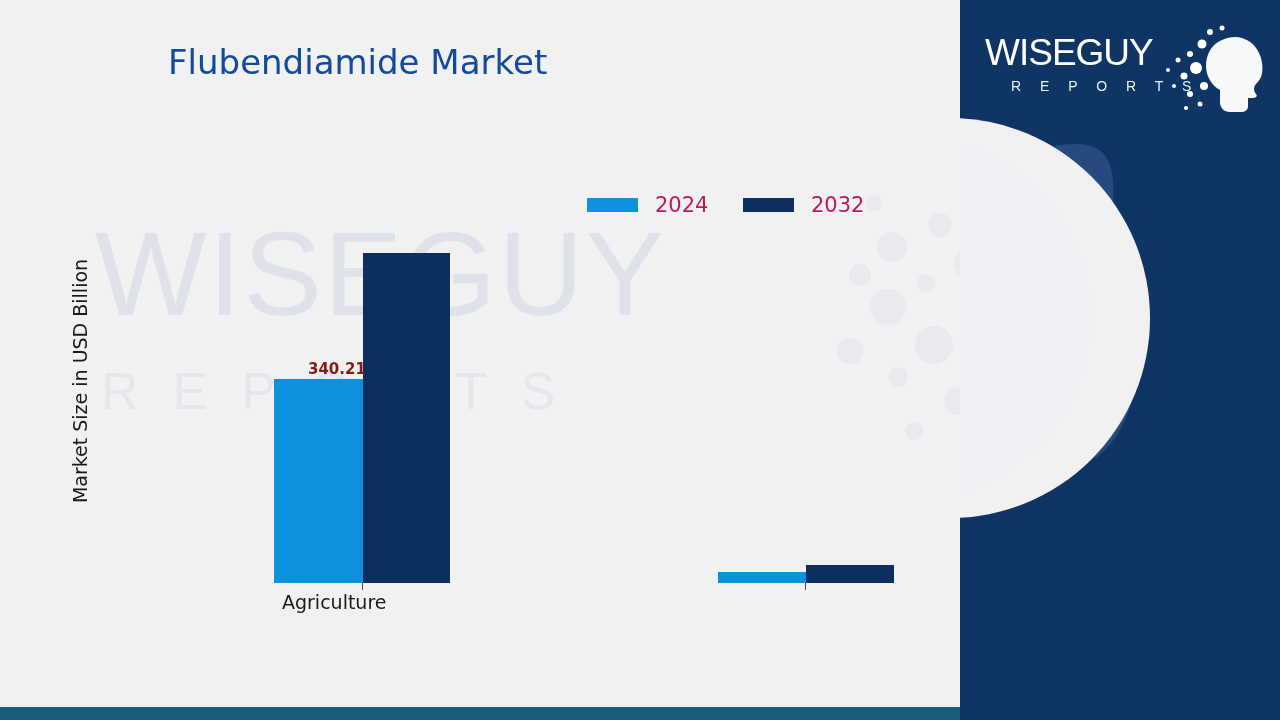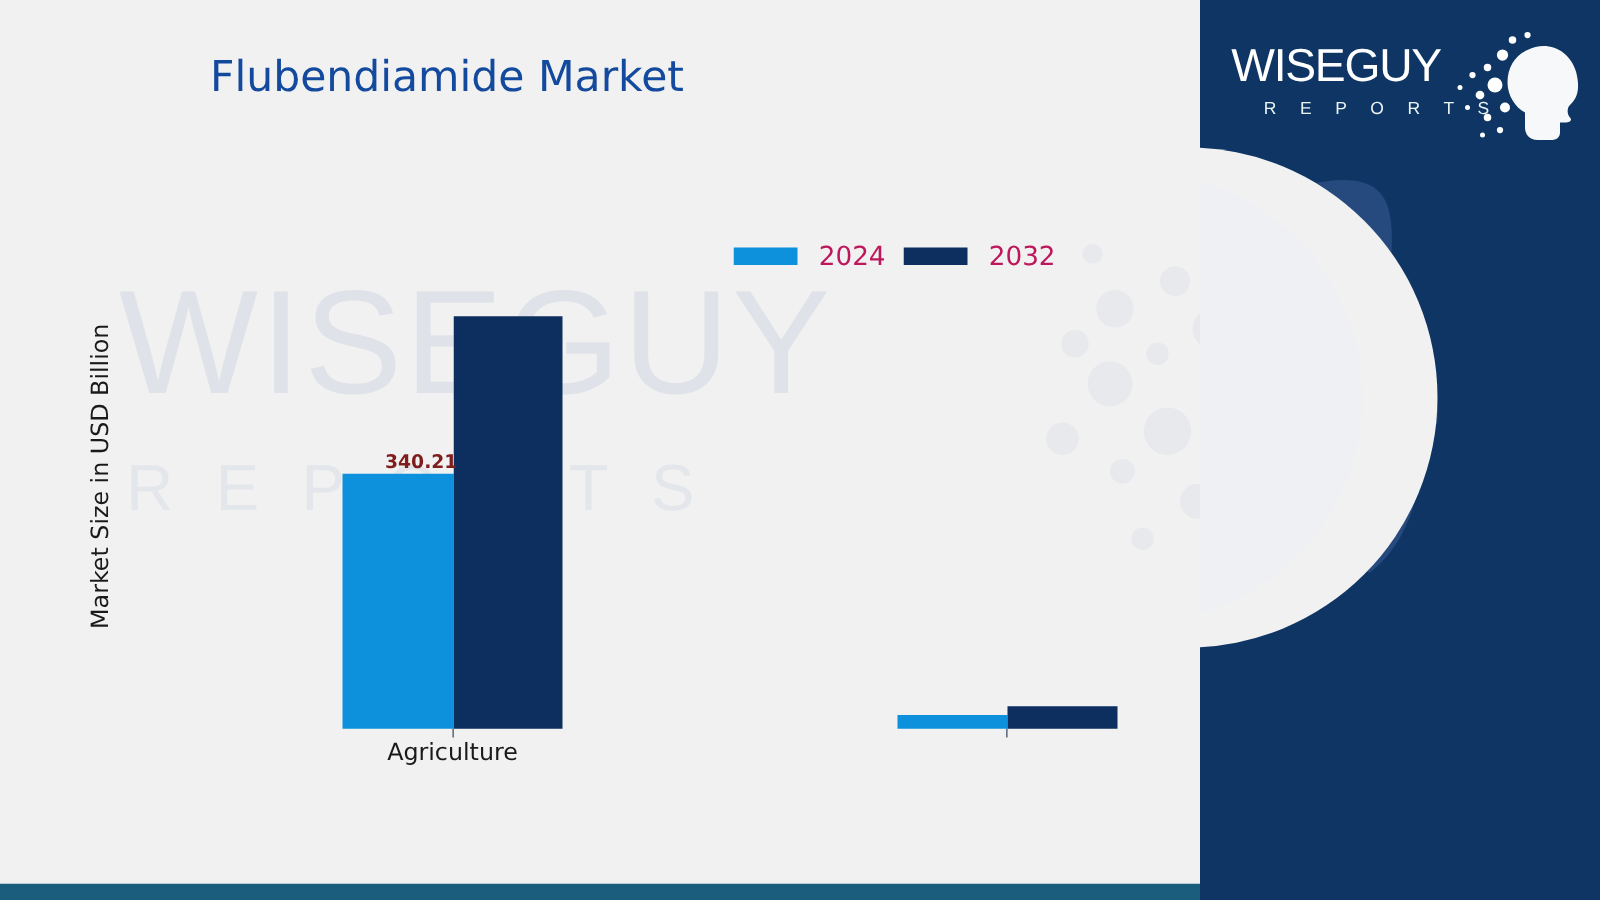--- a/index.html
+++ b/index.html
@@ -97,21 +97,21 @@
   
   .plot{position:absolute;left:0;top:0;width:960px;height:720px;}
   .bar{position:absolute;}
   .bar-label{
     position:absolute;font-size:15px;font-weight:bold;color:#7f1d1d;
     font-family:"DejaVu Sans","Liberation Sans",sans-serif;
     white-space:nowrap;
     margin-left:40px;
   }
   .cat-label{
-    position:absolute;text-align:center;font-size:19px;color:#1a1a1a;
+    position:absolute;font-size:19px;color:#1a1a1a;
     font-family:"DejaVu Sans","Liberation Sans",sans-serif;
     line-height:23px;
   }
   .tick{position:absolute;width:1px;height:7px;background:#3b4a63;}
 </style>
 </head>
 <body>
 
 <div id="page">
 
@@ -144,21 +144,21 @@
 
   <div class="title">Flubendiamide Market</div>
 
   <div class="ylabel">Market Size in USD Billion</div>
 
   <div class="legend">
     <div class="legend-item" style="left:0px;">
       <span class="legend-swatch" style="background:#0d91dd;"></span>
       <span class="legend-text">2024</span>
     </div>
-    <div class="legend-item" style="left:136px;align-items:center;">
+    <div class="legend-item" style="left:156px;align-items:center;">
       <span class="legend-swatch" style="background:#0d2f60;"></span>
       <span class="legend-text">2032</span>
     </div>
   </div>
 
   <div class="plot">
 
     <div class="bar" style="left:274px;top:379px;width:89px;height:204px;background:#0d91dd;"></div>
     <div class="bar" style="left:363px;top:253px;width:87px;height:330px;background:#0d2f60;"></div>
     <div class="bar-label" style="left:268px;top:360px;">340.21</div>

